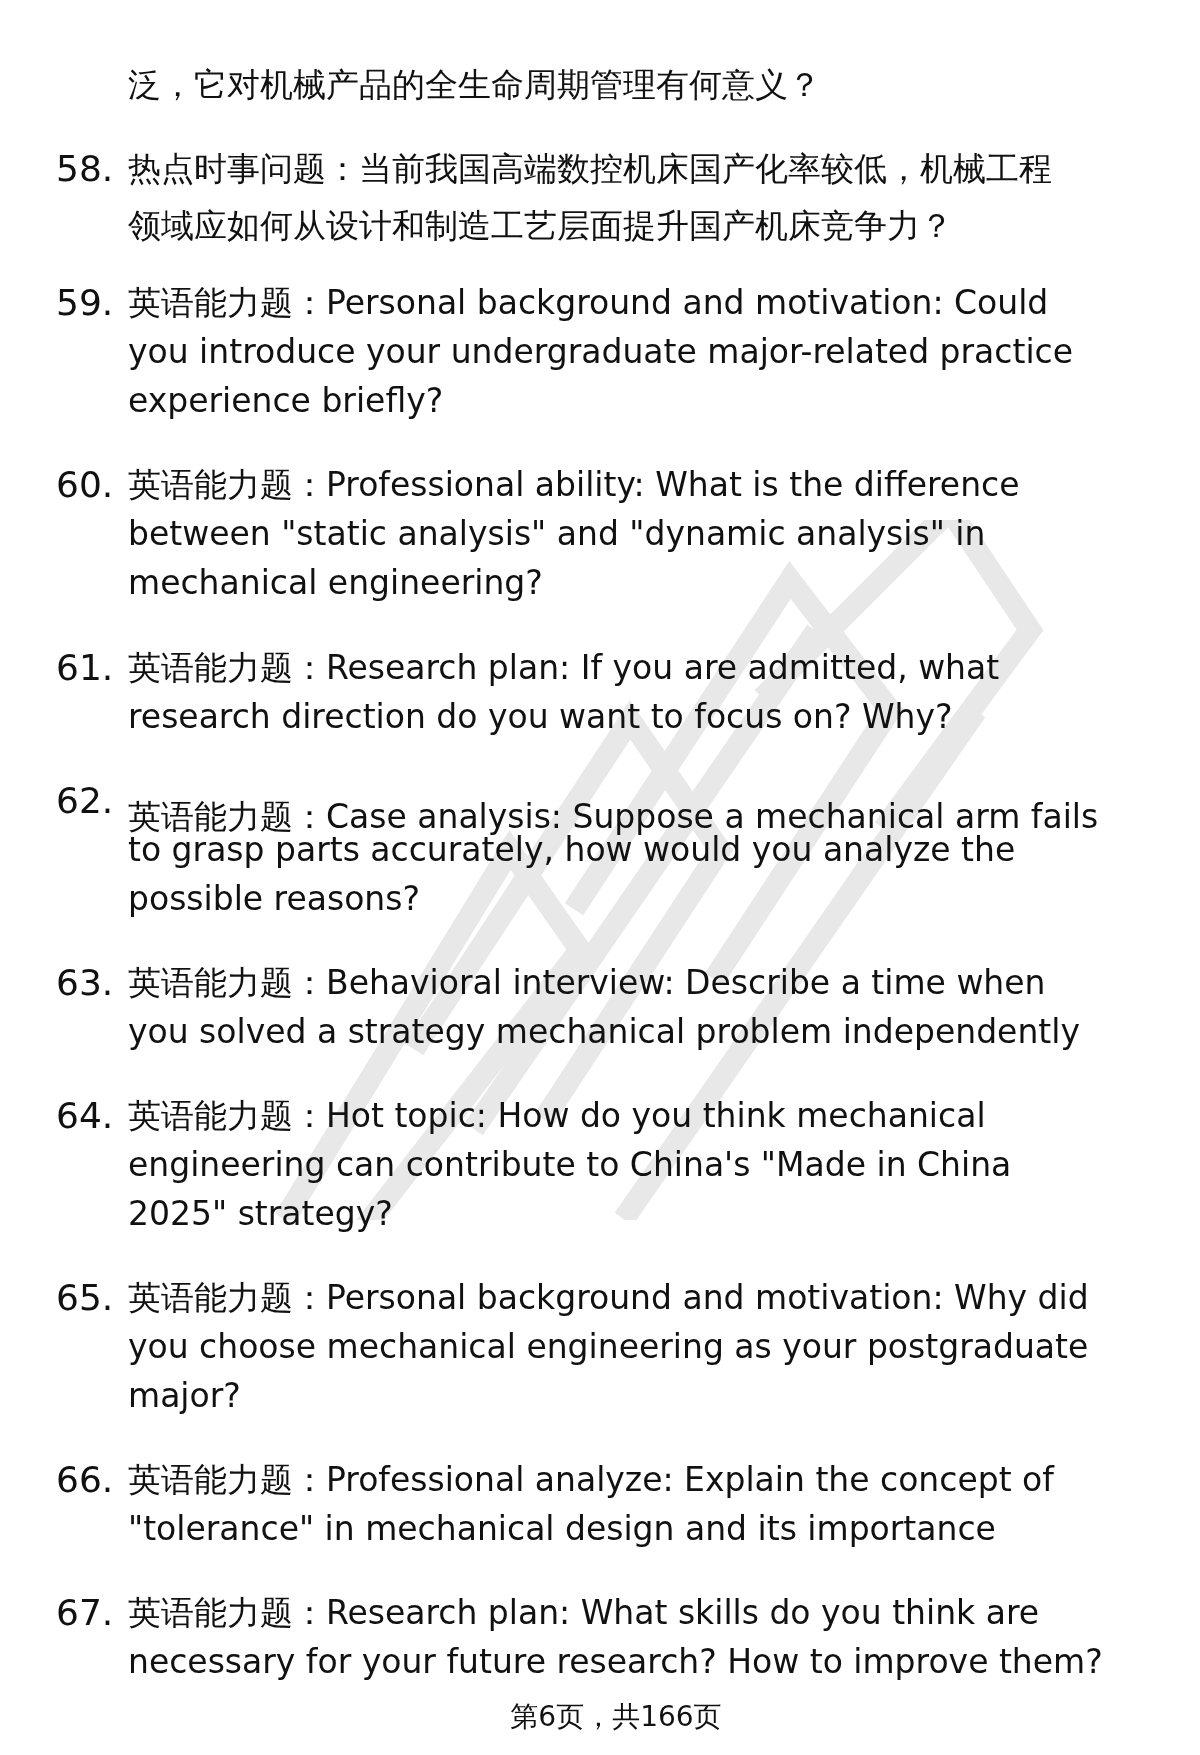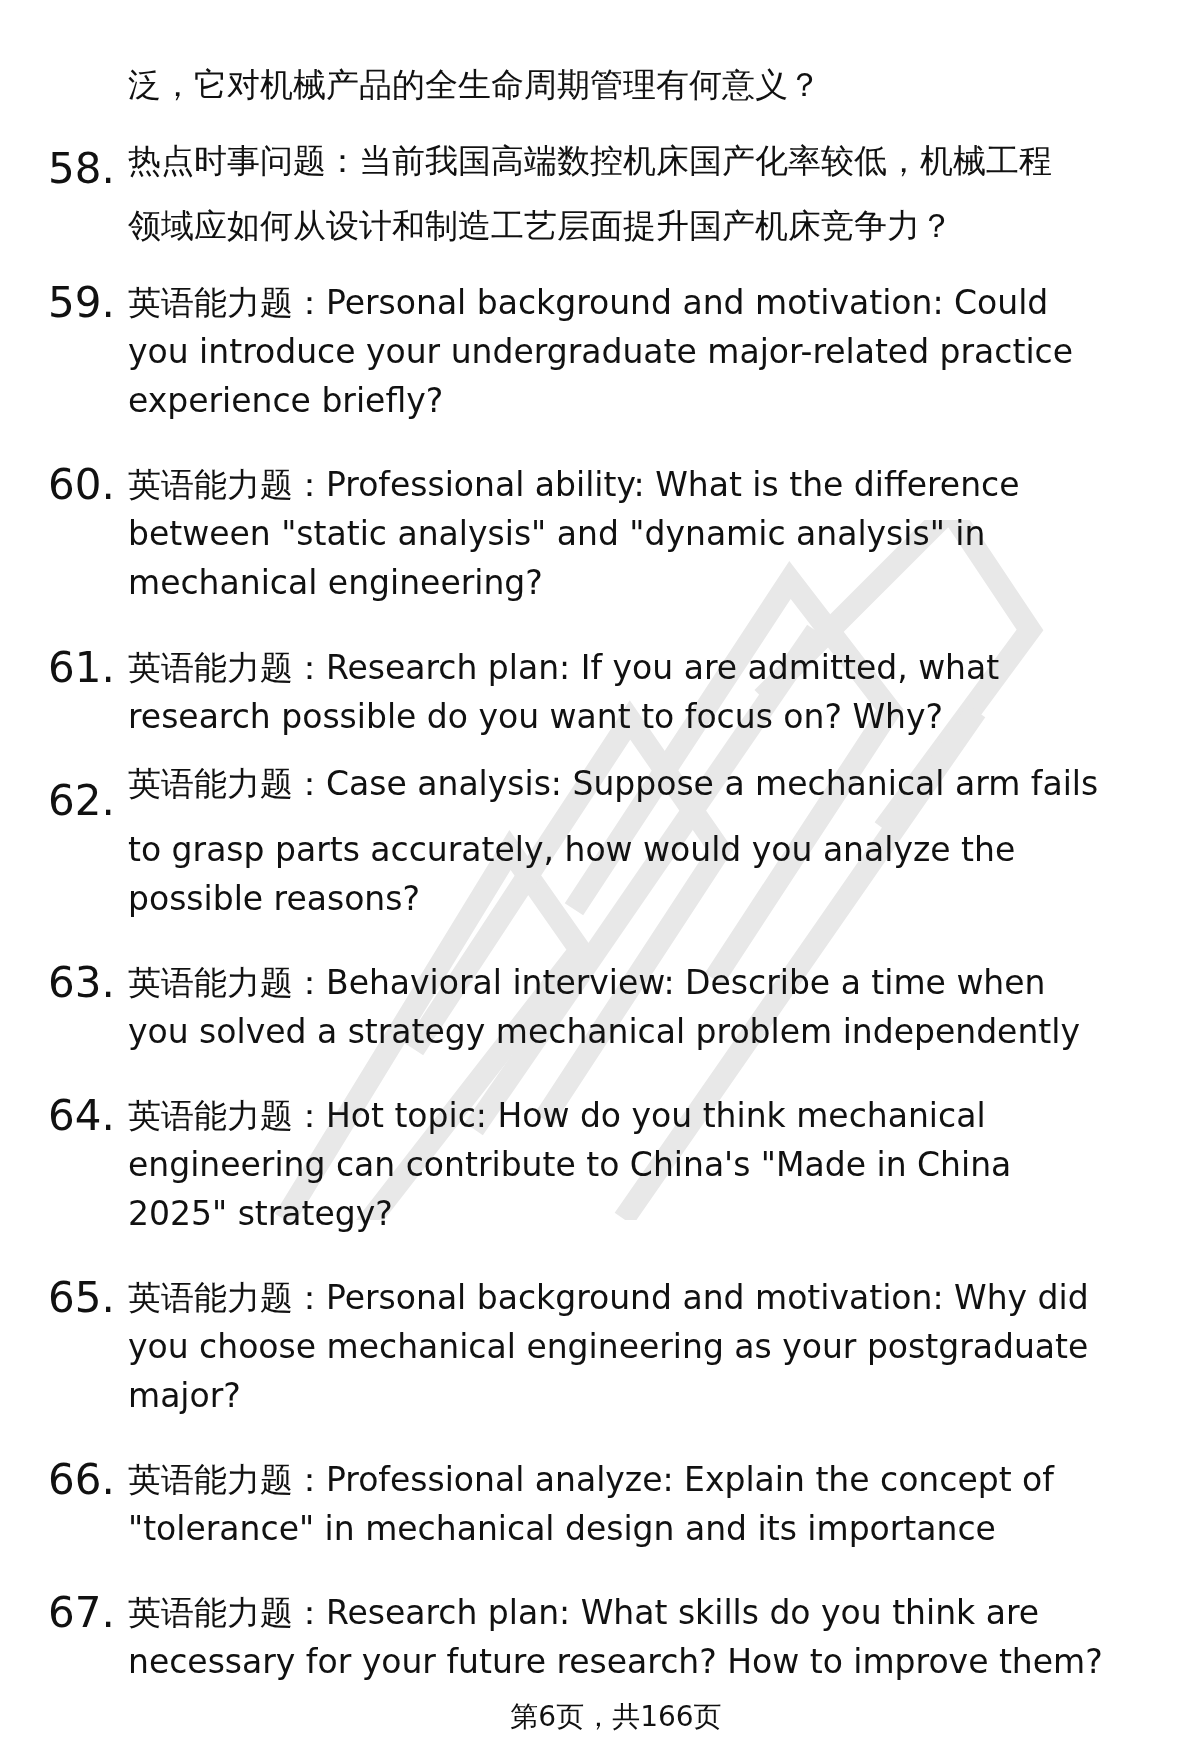--- a/index.html
+++ b/index.html
@@ -3,21 +3,21 @@
   <meta charset="utf-8">
   <style>
     html, body { margin: 0; padding: 0; background: #ffffff; }
     body { width: 1200px; height: 1755px; position: relative; overflow: hidden;
       font-family: "DejaVu Sans", "Liberation Sans", sans-serif; color: #111111; }
     .page { position: absolute; left: 0; top: 0; width: 1200px; height: 1369px; }
     .watermark { position: absolute; left: 250px; top: 520px; width: 800px; height: 700px;
       pointer-events: none; z-index: 0; }
     .content { position: absolute; left: 0; top: 0; width: 1200px; z-index: 1; }
     .line { position: absolute; left: 128px; font-size: 33px; line-height: 49px; white-space: nowrap; letter-spacing: 0px; }
-    .num { position: absolute; left: 48px; font-size: 42px; line-height: 49px; }
+    .num { position: absolute; left: 56px; font-size: 36px; line-height: 49px; }
     .footer { position: absolute; left: 16px; width: 1200px; top: 1695px; text-align: center; font-size: 28px; line-height: 44px; }
   </style>
 </head>
 <body>
 
 <div class="page">
 
   <svg class="watermark" viewBox="0 0 800 700">
     <g fill="none" stroke="#e8e8e8" stroke-width="22" stroke-linecap="square">
       <polyline points="40,690 260,330 330,430 120,700"></polyline>
@@ -28,47 +28,47 @@
       <line x1="380" y1="690" x2="720" y2="200"></line>
     </g>
   </svg>
 
   <div class="content">
 
     <div class="line" style="top:60px">泛，它对机械产品的全生命周期管理有何意义？</div>
 
     <div>
       <div class="num" style="top:144px">58.</div>
-      <div class="line" style="top:136px">热点时事问题：当前我国高端数控机床国产化率较低，机械工程</div>
+      <div class="line" style="top:144px">热点时事问题：当前我国高端数控机床国产化率较低，机械工程</div>
       <div class="line" style="top:201px">领域应如何从设计和制造工艺层面提升国产机床竞争力？</div>
     </div>
 
     <div>
       <div class="num" style="top:278px">59.</div>
       <div class="line" style="top:278px">英语能力题：Personal background and motivation: Could</div>
       <div class="line" style="top:327px">you introduce your undergraduate major-related practice</div>
       <div class="line" style="top:376px">experience briefly?</div>
     </div>
 
     <div>
       <div class="num" style="top:460px">60.</div>
       <div class="line" style="top:460px">英语能力题：Professional ability: What is the difference</div>
       <div class="line" style="top:509px">between "static analysis" and "dynamic analysis" in</div>
       <div class="line" style="top:558px">mechanical engineering?</div>
     </div>
 
     <div>
       <div class="num" style="top:643px">61.</div>
       <div class="line" style="top:643px">英语能力题：Research plan: If you are admitted, what</div>
-      <div class="line" style="top:692px">research possible do you want to focus on? Why?</div>
+      <div class="line" style="top:692px">research direction do you want to focus on? Why?</div>
     </div>
 
     <div>
       <div class="num" style="top:776px">62.</div>
-      <div class="line" style="top:759px">英语能力题：Case analysis: Suppose a mechanical arm fails</div>
+      <div class="line" style="top:792px">英语能力题：Case analysis: Suppose a mechanical arm fails</div>
       <div class="line" style="top:825px">to grasp parts accurately, how would you analyze the</div>
       <div class="line" style="top:874px">possible reasons?</div>
     </div>
 
     <div>
       <div class="num" style="top:958px">63.</div>
       <div class="line" style="top:958px">英语能力题：Behavioral interview: Describe a time when</div>
       <div class="line" style="top:1007px">you solved a strategy mechanical problem independently</div>
     </div>
 

